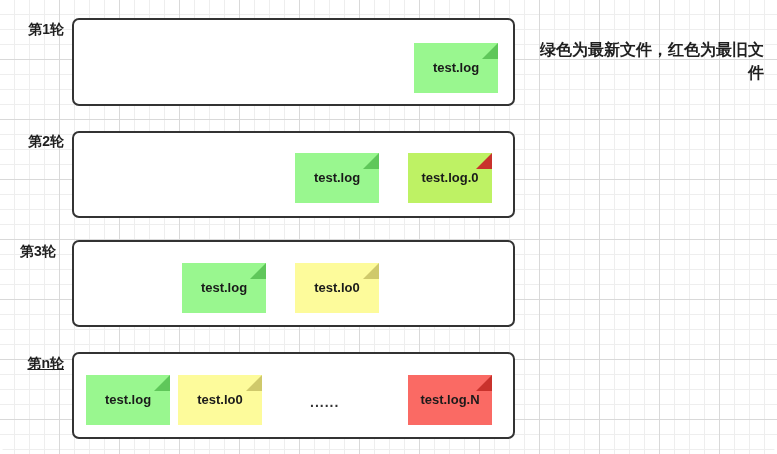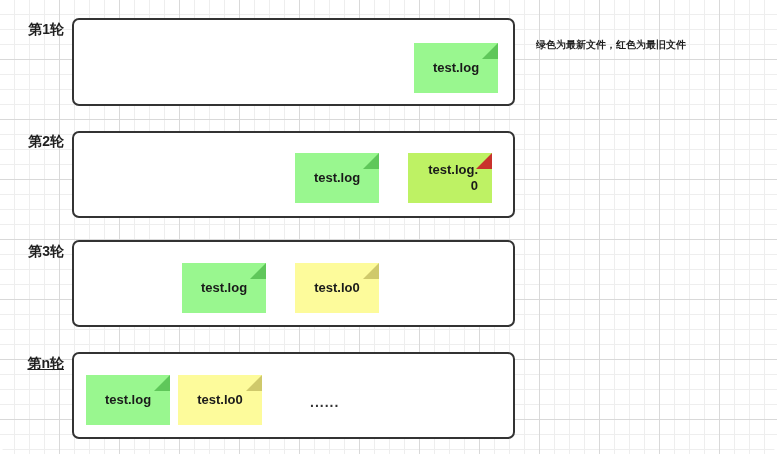--- a/index.html
+++ b/index.html
@@ -45,26 +45,26 @@
     background-color: #ffffff;
     box-sizing: border-box;
   }
 
   .file-icon {
     position: absolute;
     box-sizing: border-box;
     display: flex;
     align-items: center;
     justify-content: center;
-    text-align: right;
+    text-align: center;
     font-size: 13px;
     font-weight: bold;
     color: #1a1a1a;
     line-height: 1.25;
-    padding: 0 14px;
+    padding: 0 6px;
     word-break: break-word;
   }
   .file-icon .fold {
     position: absolute;
     top: 0;
     right: 0;
     width: 0;
     height: 0;
     border-style: solid;
   }
@@ -77,25 +77,25 @@
     position: absolute;
     font-size: 14px;
     font-weight: bold;
     color: #333333;
     letter-spacing: 1px;
     white-space: nowrap;
   }
 
   .note {
     position: absolute;
-    font-size: 10px;
+    font-size: 16px;
     font-weight: bold;
     color: #1f1f1f;
     line-height: 1.45;
-    text-align: left;
+    text-align: right;
   }
 </style>
 </head>
 <body>
 
 <div id="canvas">
 
   <div class="row-label" style="left: 12px; top: 21px; width: 52px;">第1轮</div>
   <div class="round-box" style="left: 72px; top: 18px; width: 443px; height: 88px;">
     <div class="file-icon" style="left: 340px; top: 23px; width: 84px; height: 50px; background-color: #99F78F;">
@@ -109,21 +109,21 @@
     <div class="file-icon" style="left: 221px; top: 20px; width: 84px; height: 50px; background-color: #99F78F;">
       <div class="fold" style="border-width: 0 0 16px 16px; border-color: transparent transparent #5FC75A transparent;"></div>
       <span class="label">test.log</span>
     </div>
     <div class="file-icon" style="left: 334px; top: 20px; width: 84px; height: 50px; background-color: #bef264;">
       <div class="fold" style="border-width: 0 0 16px 16px; border-color: transparent transparent #C9322C transparent;"></div>
       <span class="label">test.log.0</span>
     </div>
   </div>
 
-  <div class="row-label" style="left: 12px; top: 243px; width: 52px;">第3轮</div>
+  <div class="row-label" style="left: 12px; top: 243px; width: 52px; text-align: center;">第3轮</div>
   <div class="round-box" style="left: 72px; top: 240px; width: 443px; height: 87px;">
     <div class="file-icon" style="left: 108px; top: 21px; width: 84px; height: 50px; background-color: #99F78F;">
       <div class="fold" style="border-width: 0 0 16px 16px; border-color: transparent transparent #5FC75A transparent;"></div>
       <span class="label">test.log</span>
     </div>
     <div class="file-icon" style="left: 221px; top: 21px; width: 84px; height: 50px; background-color: #FDFB9B;">
       <div class="fold" style="border-width: 0 0 16px 16px; border-color: transparent transparent #CFC96B transparent;"></div>
       <span class="label">test.lo0</span>
     </div>
   </div>
@@ -132,17 +132,21 @@
   <div class="round-box" style="left: 72px; top: 352px; width: 443px; height: 87px;">
     <div class="file-icon" style="left: 12px; top: 21px; width: 84px; height: 50px; background-color: #99F78F;">
       <div class="fold" style="border-width: 0 0 16px 16px; border-color: transparent transparent #5FC75A transparent;"></div>
       <span class="label">test.log</span>
     </div>
     <div class="file-icon" style="left: 104px; top: 21px; width: 84px; height: 50px; background-color: #FDFB9B;">
       <div class="fold" style="border-width: 0 0 16px 16px; border-color: transparent transparent #CFC96B transparent;"></div>
       <span class="label">test.lo0</span>
     </div>
     <div class="dots" style="left: 236px; top: 40px;">......</div>
+    <div class="file-icon" style="left: 334px; top: 21px; width: 84px; height: 50px; background-color: #FA6A64;">
+      <div class="fold" style="border-width: 0 0 16px 16px; border-color: transparent transparent #C9322C transparent;"></div>
+      <span class="label">test.log.N</span>
+    </div>
   </div>
 
   <div class="note" style="left: 536px; top: 38px; width: 228px;">绿色为最新文件，红色为最旧文件</div>
 
 </div>
 
 </body></html>

